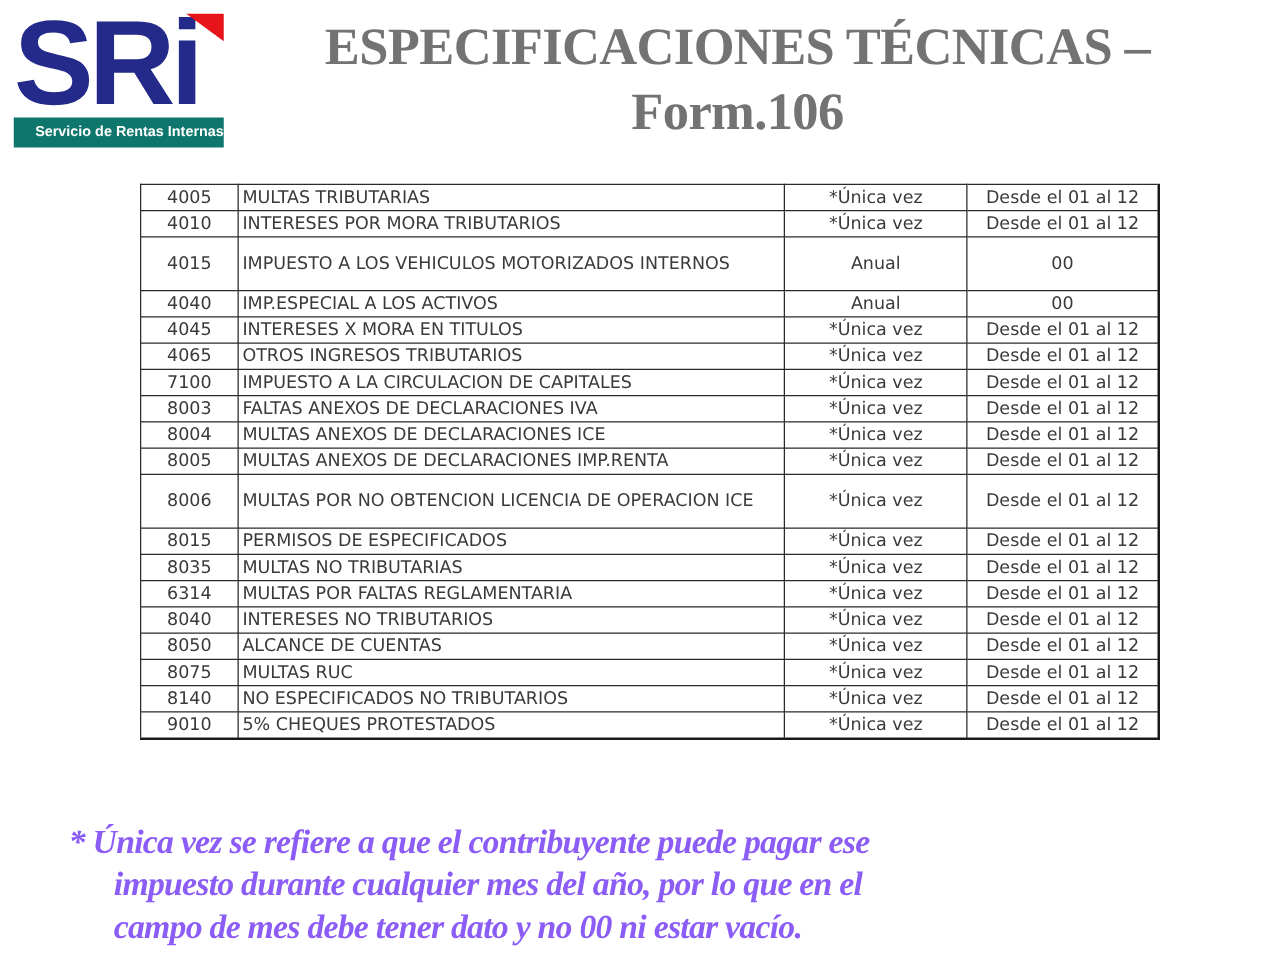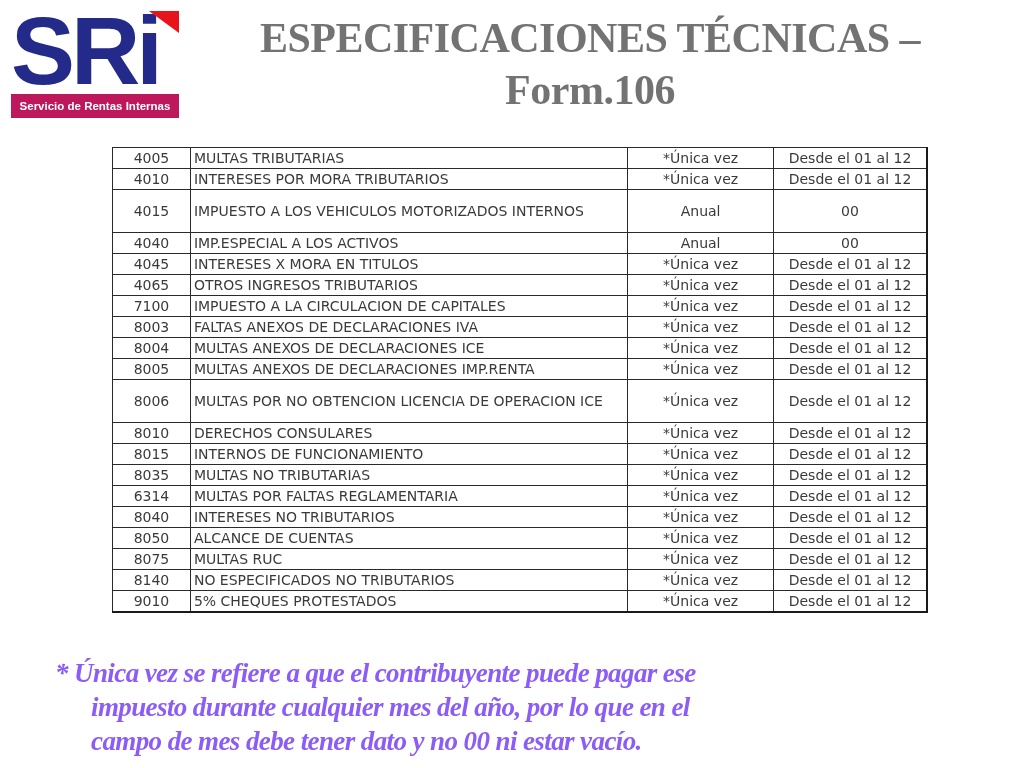--- a/index.html
+++ b/index.html
@@ -1,21 +1,21 @@
 <!DOCTYPE html>
 <html><head>
 <meta charset="utf-8">
 <style>
   html, body { margin:0; padding:0; background:#ffffff; }
   body { width:1024px; height:768px; position:relative; overflow:hidden; font-family:"Liberation Sans", sans-serif; }
   .logo { position:absolute; left:11px; top:11px; width:168px; height:107px; }
   .logo-bg { position:absolute; left:0; top:0; width:168px; height:107px; background:#ffffff; }
   .logo-letters { position:absolute; left:0; top:-6px; width:168px; height:92px; font-family:"Liberation Sans", sans-serif; font-weight:bold; font-size:96px; line-height:92px; color:#232a8a; letter-spacing:-4px; font-style:normal; }
   .logo-red { position:absolute; right:0; top:0; width:0; height:0; border-top:22px solid #e8141c; border-left:30px solid transparent; }
-  .logo-bar { position:absolute; left:0; bottom:0; width:168px; height:24px; background:#be185d; color:#ffffff; font-size:11.5px; font-weight:bold; line-height:24px; text-align:center; white-space:nowrap; }
+  .logo-bar { position:absolute; left:0; bottom:0; width:168px; height:24px; background:#0f766e; color:#ffffff; font-size:11.5px; font-weight:bold; line-height:24px; text-align:right; white-space:nowrap; }
   .title { position:absolute; left:190px; top:12px; width:800px; text-align:center; font-family:"Liberation Serif", serif; font-weight:bold; font-size:42px; line-height:52px; color:#737373; letter-spacing:-0.5px; }
   .sheet { position:absolute; left:112px; top:147px; width:816px; border:2px solid #1a1a1a; border-left:1px solid #666; border-top:1px solid #666; border-collapse:collapse; font-family:"DejaVu Sans", sans-serif; font-size:14px; color:#3a3a3a; }
   .sheet td { border:1px solid #2a2a2a; padding:0 3px; height:20px; line-height:20px; white-space:nowrap; overflow:hidden; }
   .sheet tr.tall td { height:42px; line-height:20px; }
   .sheet td.code { width:71px; text-align:center; }
   .sheet td.desc { width:431px; text-align:left; white-space:normal;margin-top:16px; }
   .sheet td.freq { width:139px; text-align:center; }
   .sheet td.months { width:146px; text-align:center; }
   .note { position:absolute; left:55px; top:656px; width:900px; font-family:"Liberation Serif", serif; font-style:italic; font-weight:bold; font-size:27px; line-height:34px; color:#8b5cf6; letter-spacing:-0.6px; }
   .note .line { display:block; white-space:nowrap; }
@@ -98,28 +98,22 @@
         <td class="freq">*Única vez</td>
         <td class="months">Desde el 01 al 12</td>
       </tr>
     <tr class="tall">
         <td class="code">8006</td>
         <td class="desc">MULTAS POR NO OBTENCION LICENCIA DE OPERACION ICE</td>
         <td class="freq">*Única vez</td>
         <td class="months">Desde el 01 al 12</td>
       </tr>
     <tr>
-        <td class="code">8010</td>
-        <td class="desc">DERECHOS CONSULARES</td>
-        <td class="freq">*Única vez</td>
-        <td class="months">Desde el 01 al 12</td>
-      </tr>
-    <tr>
         <td class="code">8015</td>
-        <td class="desc">INTERNOS DE FUNCIONAMIENTO</td>
+        <td class="desc">PERMISOS DE ESPECIFICADOS</td>
         <td class="freq">*Única vez</td>
         <td class="months">Desde el 01 al 12</td>
       </tr>
     <tr>
         <td class="code">8035</td>
         <td class="desc">MULTAS NO TRIBUTARIAS</td>
         <td class="freq">*Única vez</td>
         <td class="months">Desde el 01 al 12</td>
       </tr>
     <tr>

